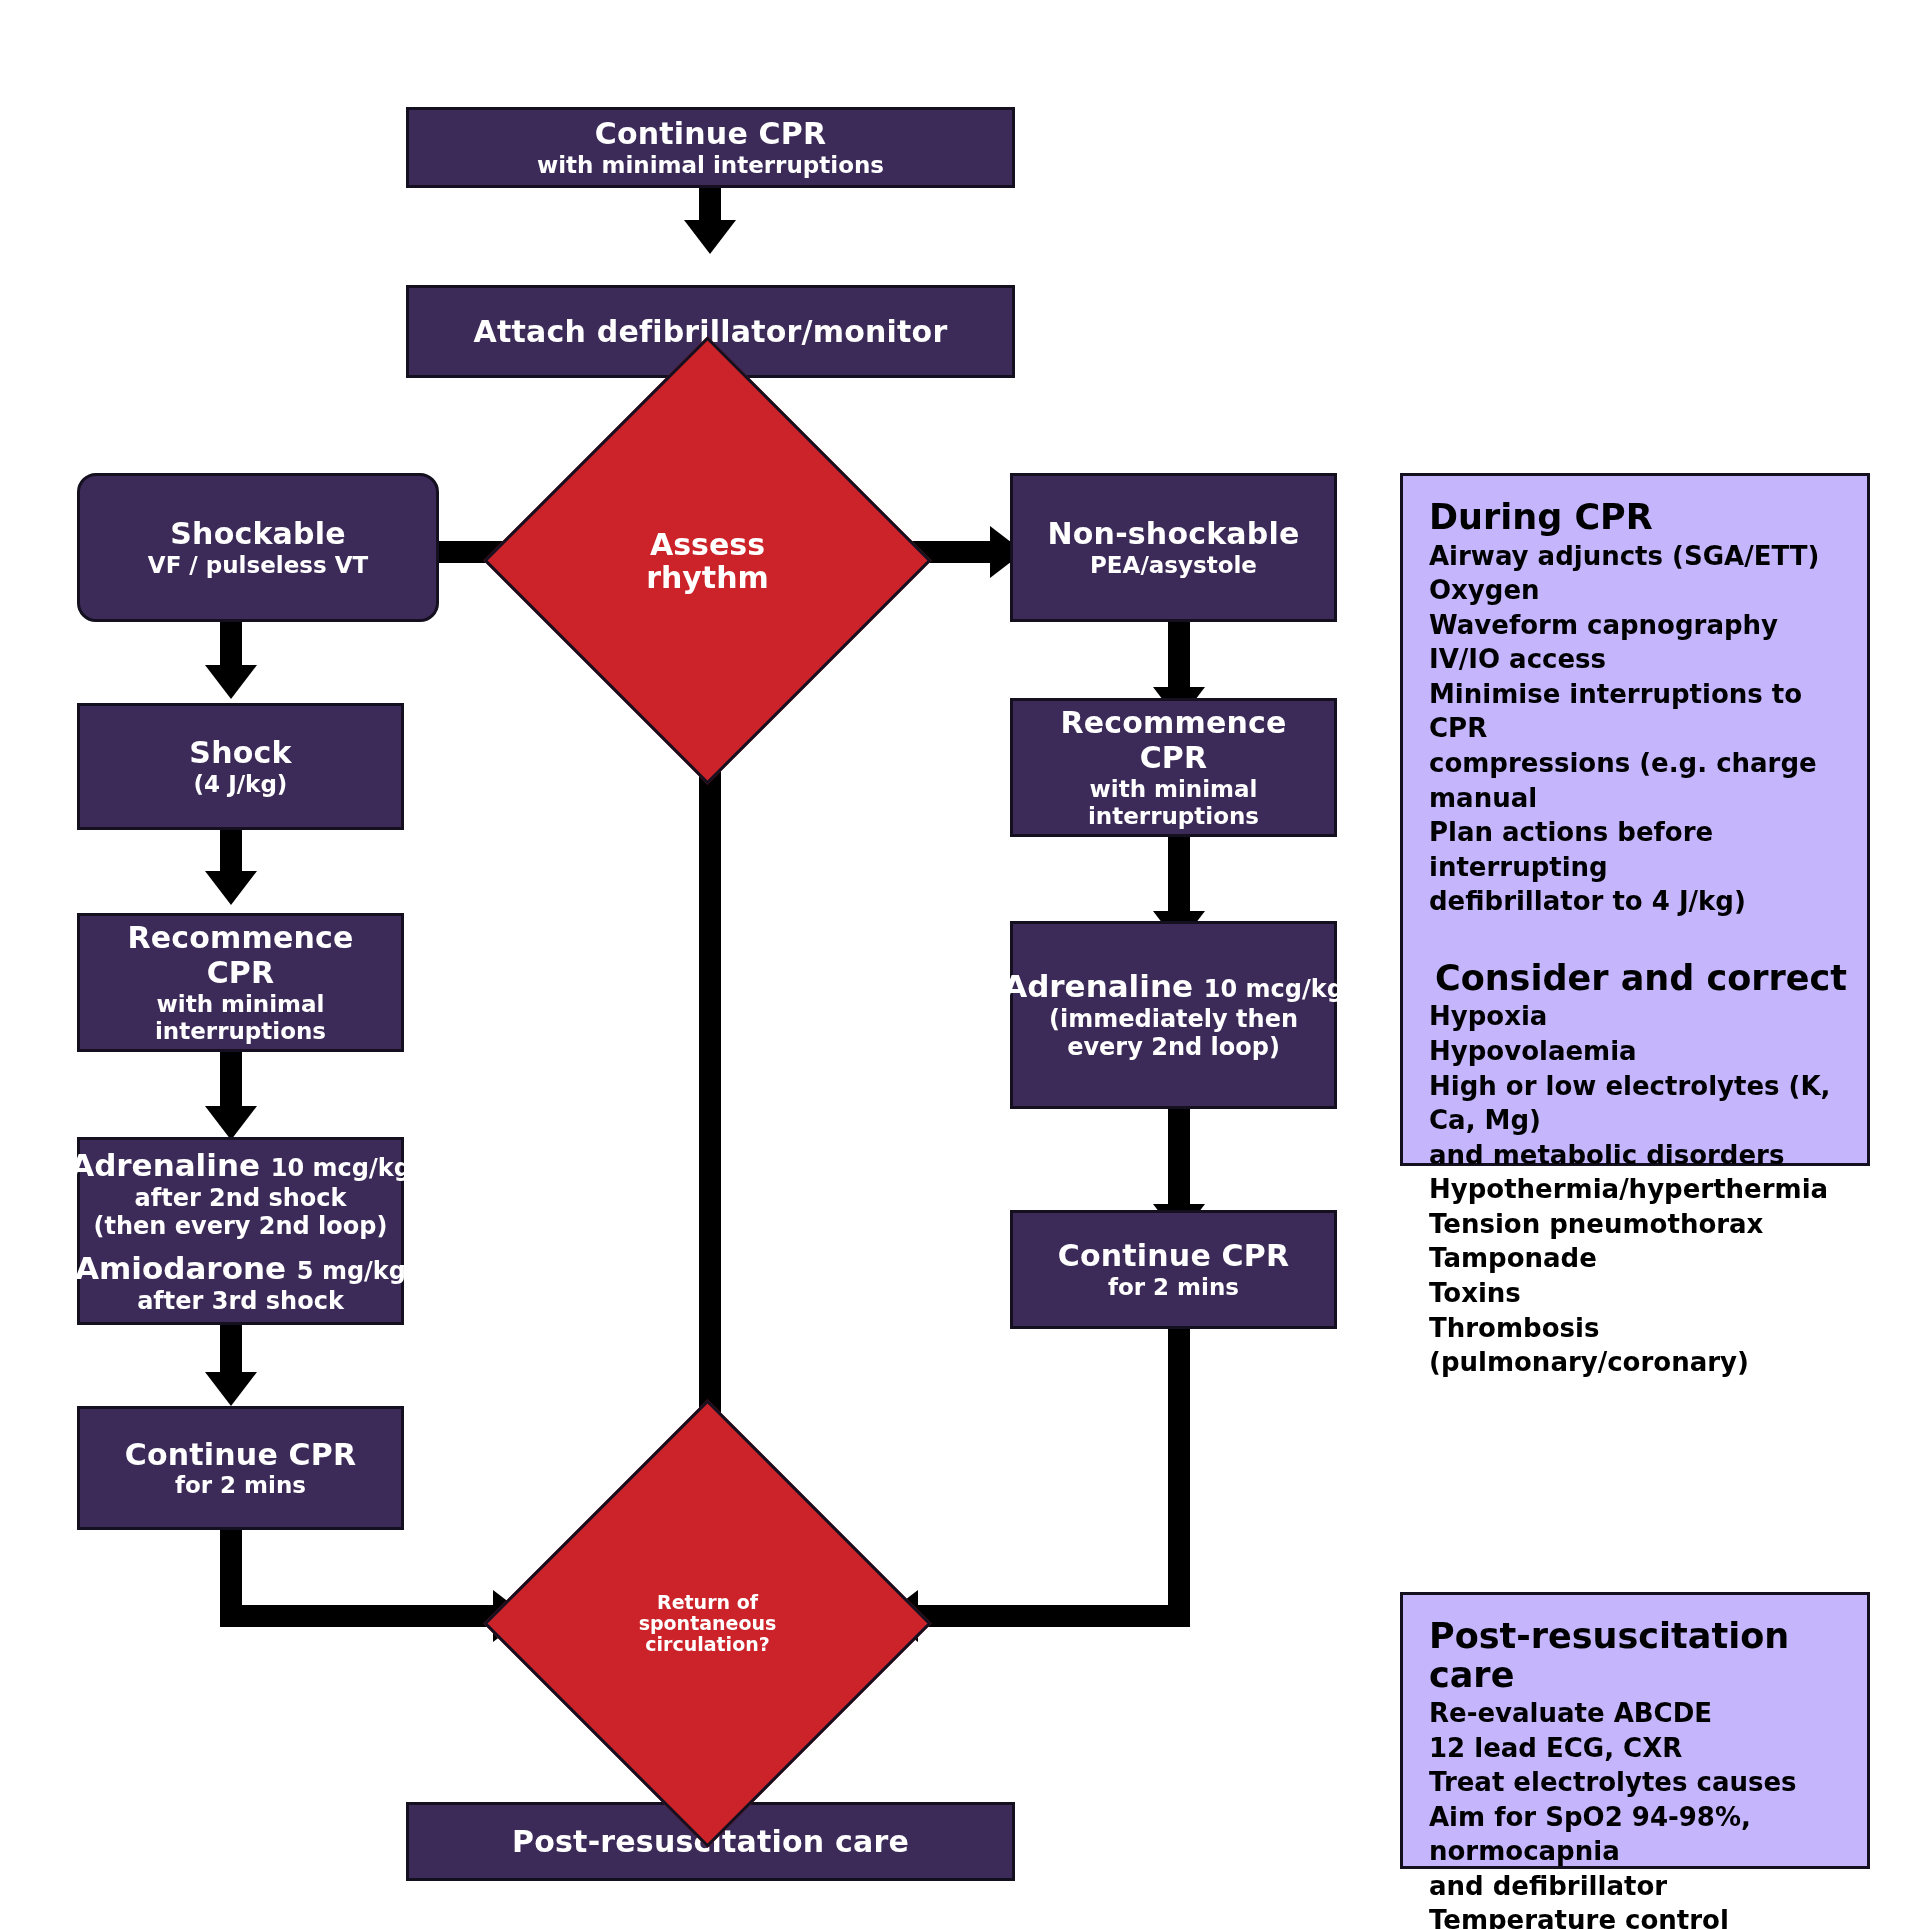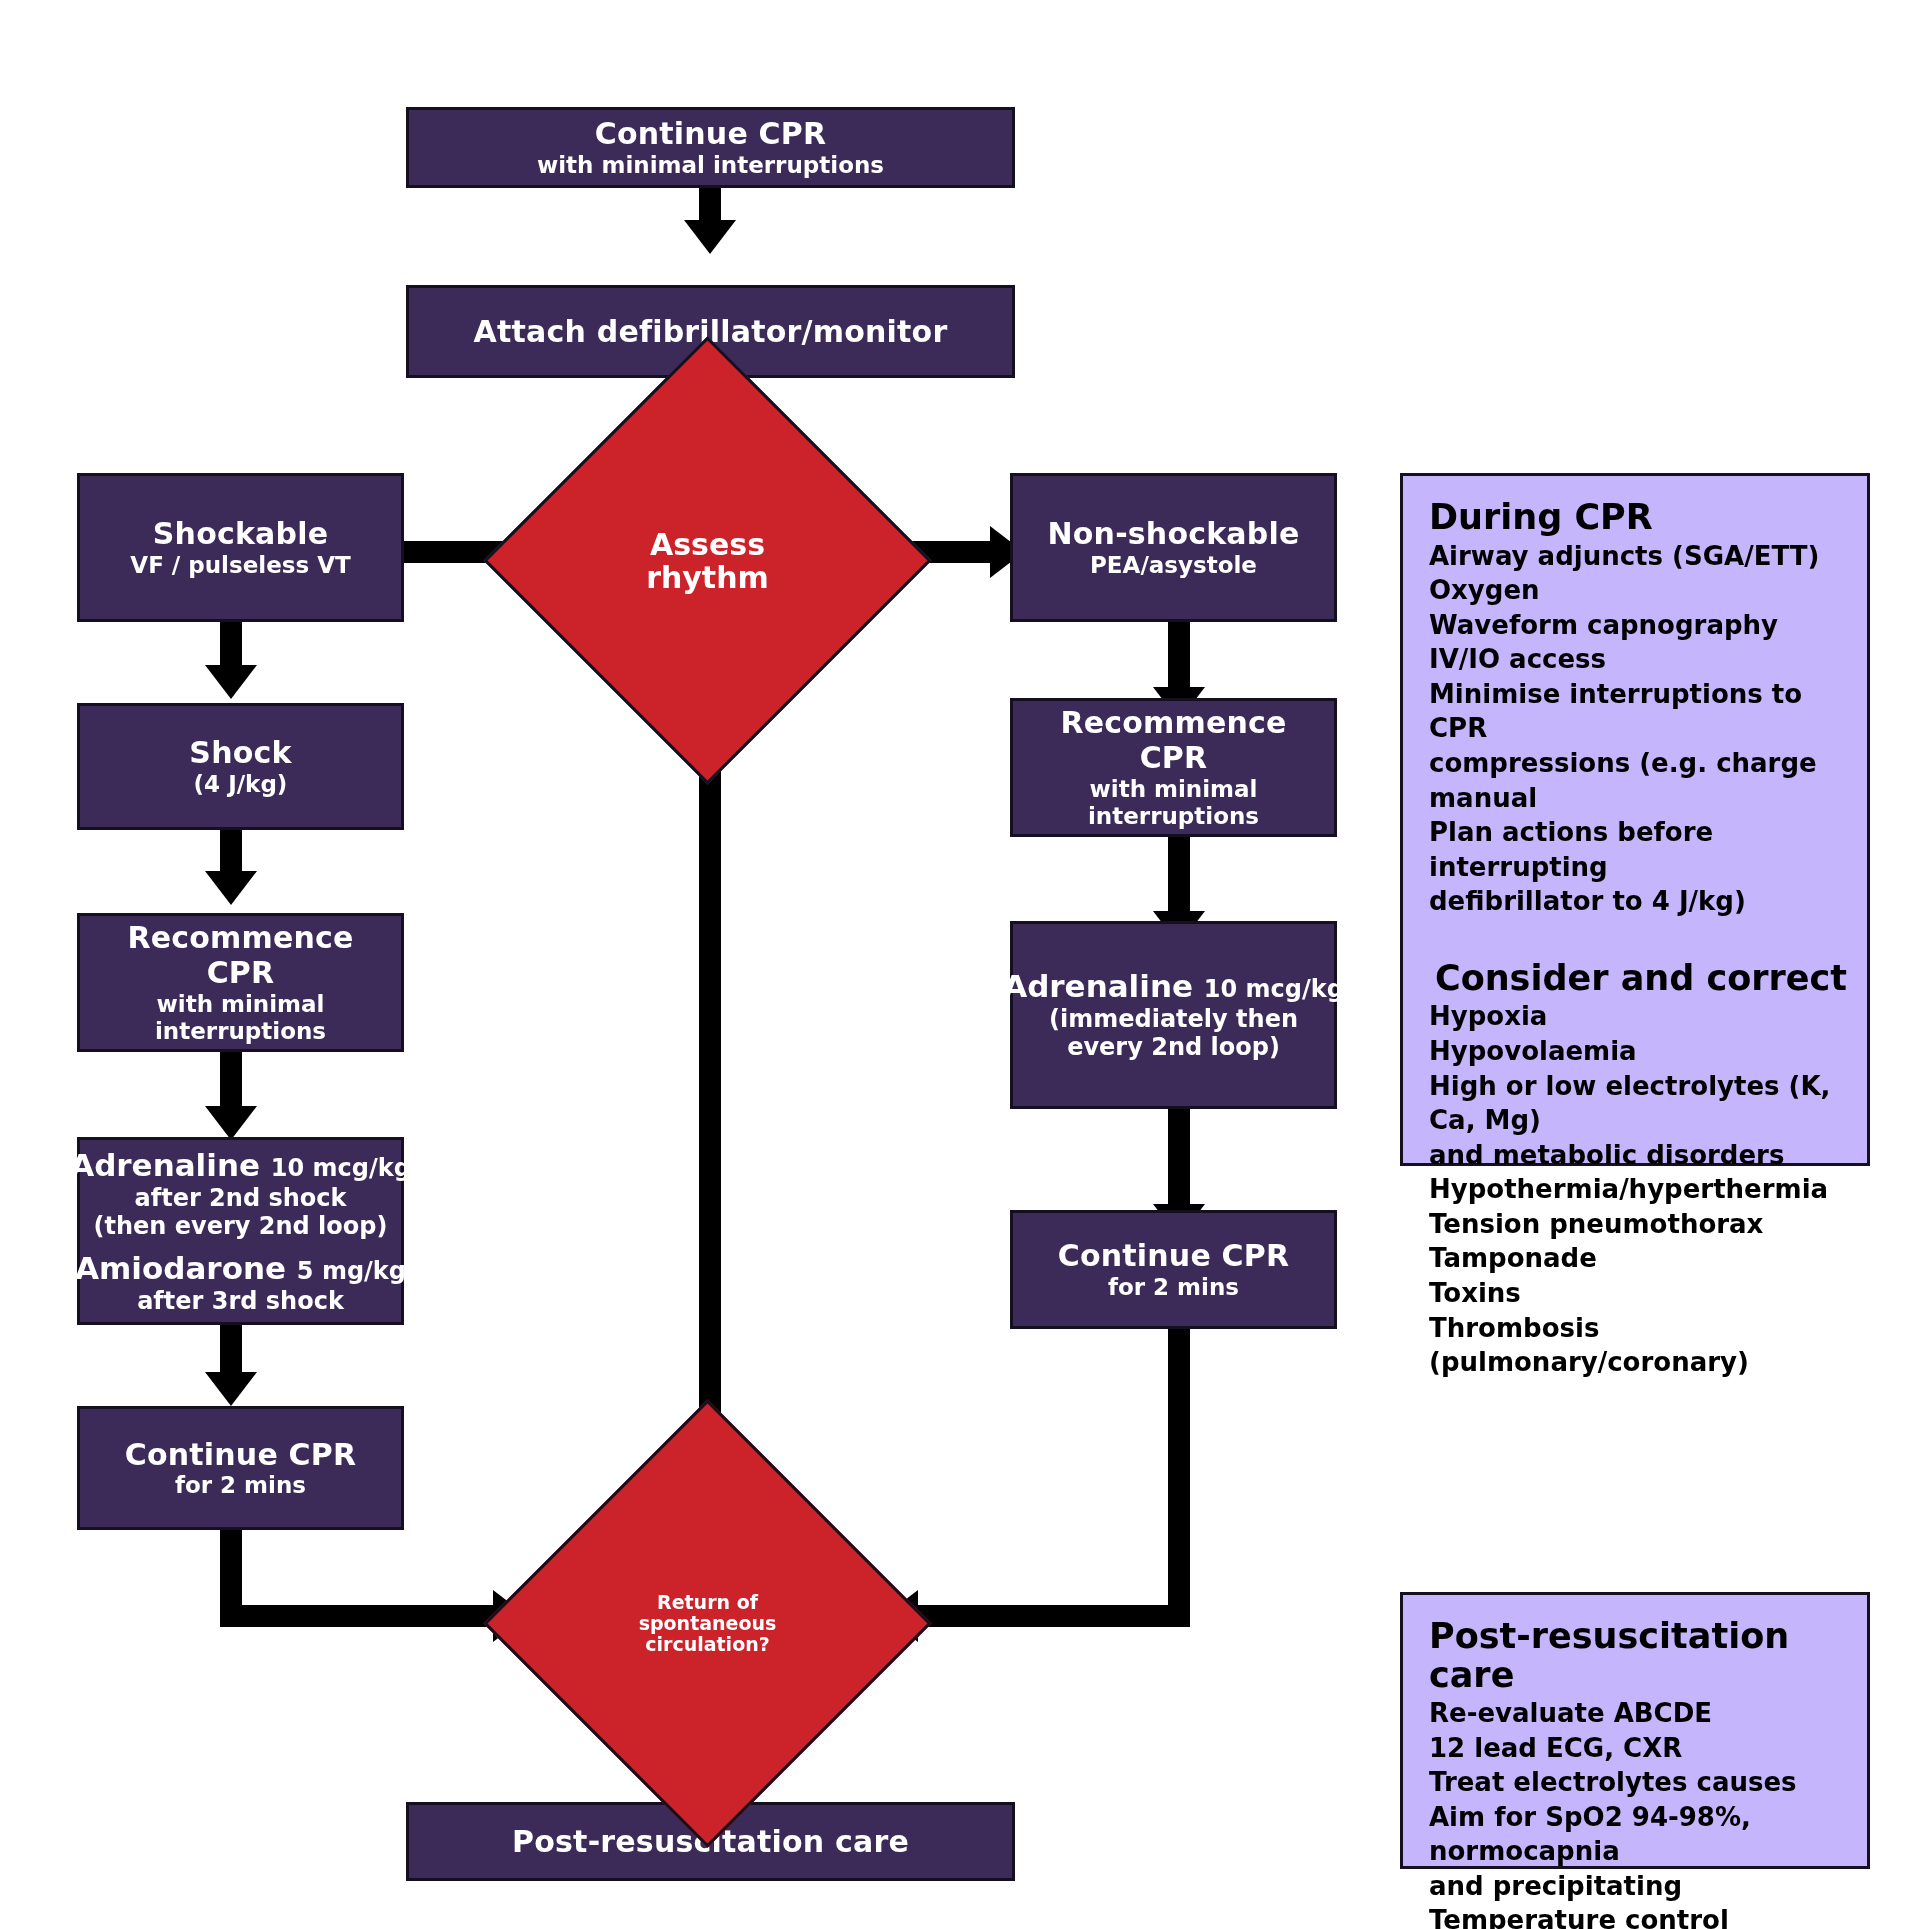--- a/index.html
+++ b/index.html
@@ -163,21 +163,21 @@
   </div>
 
   <div class="diamond" style="left:549px;top:402px;width:317px;height:317px;">
     <div class="shape"></div>
     <div class="dlabel">
       <span>Assess</span>
       <span>rhythm</span>
     </div>
   </div>
 
-  <div class="node" style="left:77px;top:473px;width:327px;height:149px;">
+  <div class="node" style="left:77px;top:473px;width:362px;height:149px;border-radius:19px;">
     <div class="ttl">Shockable</div>
     <div class="sub">VF / pulseless VT</div>
   </div>
 
   <div class="node" style="left:1010px;top:473px;width:327px;height:149px;">
     <div class="ttl">Non-shockable</div>
     <div class="sub">PEA/asystole</div>
   </div>
 
   <div class="node" style="left:77px;top:703px;width:327px;height:127px;">
@@ -265,18 +265,18 @@
     <p>Toxins</p>
     <p>Thrombosis (pulmonary/coronary)</p>
   </div>
 
   <div class="panel" style="left:1400px;top:1592px;width:470px;height:277px;">
     <h3>Post-resuscitation care</h3>
     <p>Re-evaluate ABCDE</p>
     <p>12 lead ECG, CXR</p>
     <p>Treat electrolytes causes</p>
     <p>Aim for SpO2 94-98%, normocapnia</p>
-    <p>and precipitating</p>
+    <p>and defibrillator</p>
     <p>Temperature control</p>
   </div>
 
 </div>
 
 
 </body></html>

